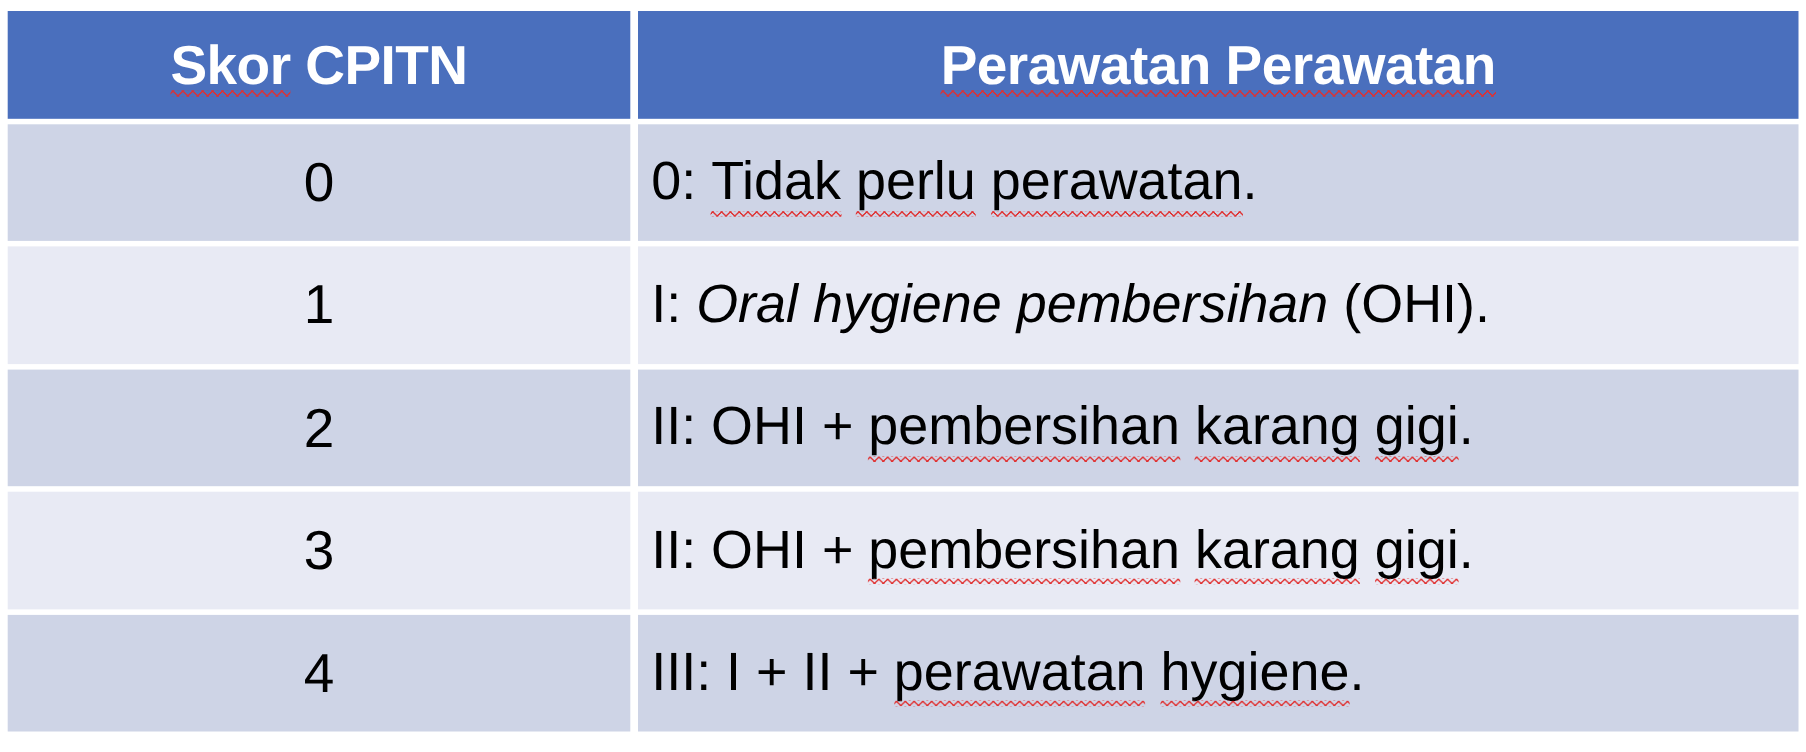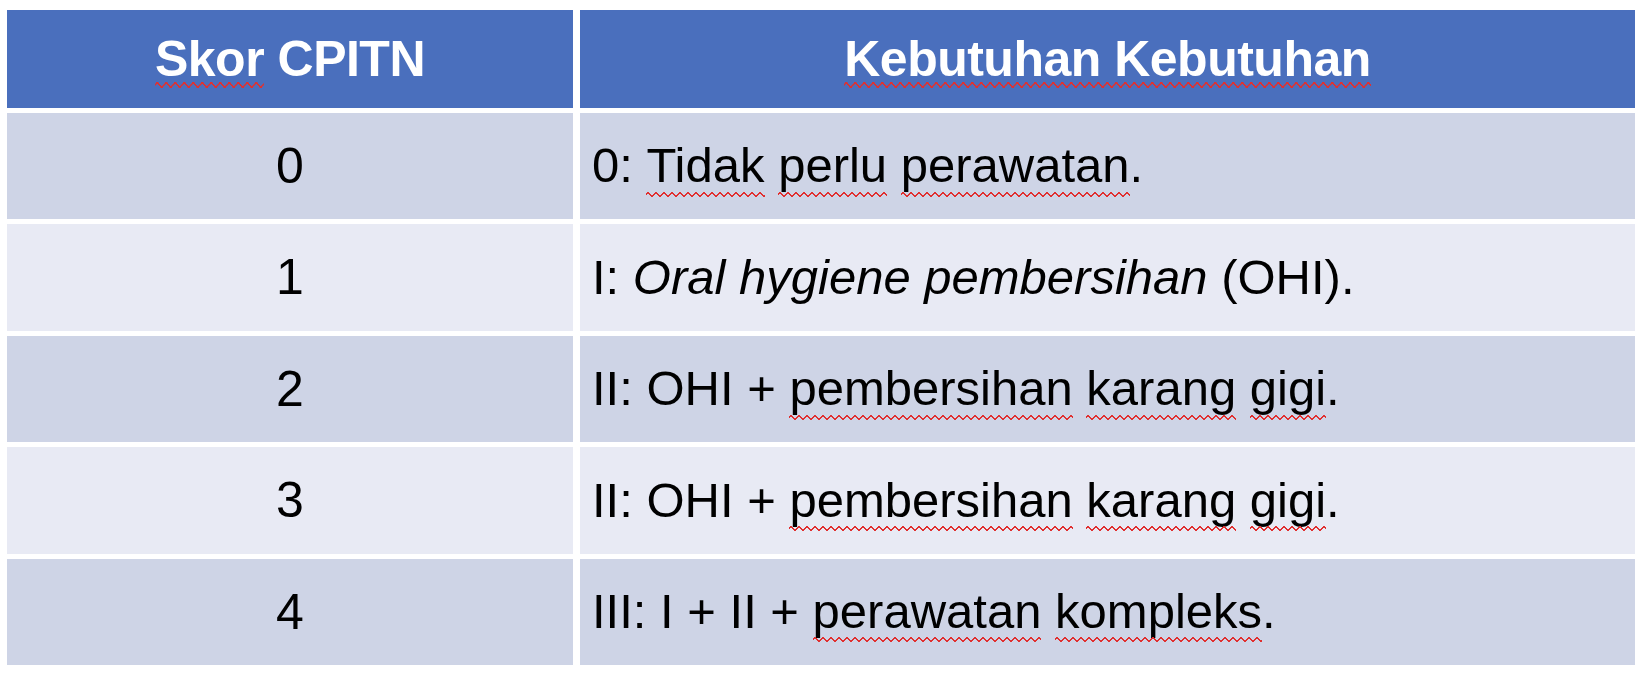--- a/index.html
+++ b/index.html
@@ -113,21 +113,21 @@
     <colgroup>
       <col class="col-score">
       <col class="col-treat">
     </colgroup>
     <thead>
       <tr>
         <th class="head-score">
           <span class="sp">Skor</span><span> CPITN</span>
         </th>
         <th class="head-treat">
-          <span class="sp">Kebutuhan Kebutuhan</span>
+          <span class="sp">Perawatan Perawatan</span>
         </th>
       </tr>
     </thead>
     <tbody id="table-body">
         <tr class="row-dark">
           <td class="cell-score">0</td>
           <td class="cell-treat"><span class="frag">0: </span><span class="frag sp">Tidak</span><span class="frag"> </span><span class="frag sp">perlu</span><span class="frag"> </span><span class="frag sp">perawatan</span><span class="frag">.</span></td>
         </tr>
         <tr class="row-light">
           <td class="cell-score">1</td>
@@ -136,17 +136,17 @@
         <tr class="row-dark">
           <td class="cell-score">2</td>
           <td class="cell-treat"><span class="frag">II: OHI + </span><span class="frag sp">pembersihan</span><span class="frag"> </span><span class="frag sp">karang</span><span class="frag"> </span><span class="frag sp">gigi</span><span class="frag">.</span></td>
         </tr>
         <tr class="row-light">
           <td class="cell-score">3</td>
           <td class="cell-treat"><span class="frag">II: OHI + </span><span class="frag sp">pembersihan</span><span class="frag"> </span><span class="frag sp">karang</span><span class="frag"> </span><span class="frag sp">gigi</span><span class="frag">.</span></td>
         </tr>
         <tr class="row-dark">
           <td class="cell-score">4</td>
-          <td class="cell-treat"><span class="frag">III: I + II + </span><span class="frag sp">perawatan</span><span class="frag"> </span><span class="frag sp">kompleks</span><span class="frag">.</span></td>
+          <td class="cell-treat"><span class="frag">III: I + II + </span><span class="frag sp">perawatan</span><span class="frag"> </span><span class="frag sp">hygiene</span><span class="frag">.</span></td>
         </tr>
       </tbody>
   </table>
 </div>
 
 </body></html>

